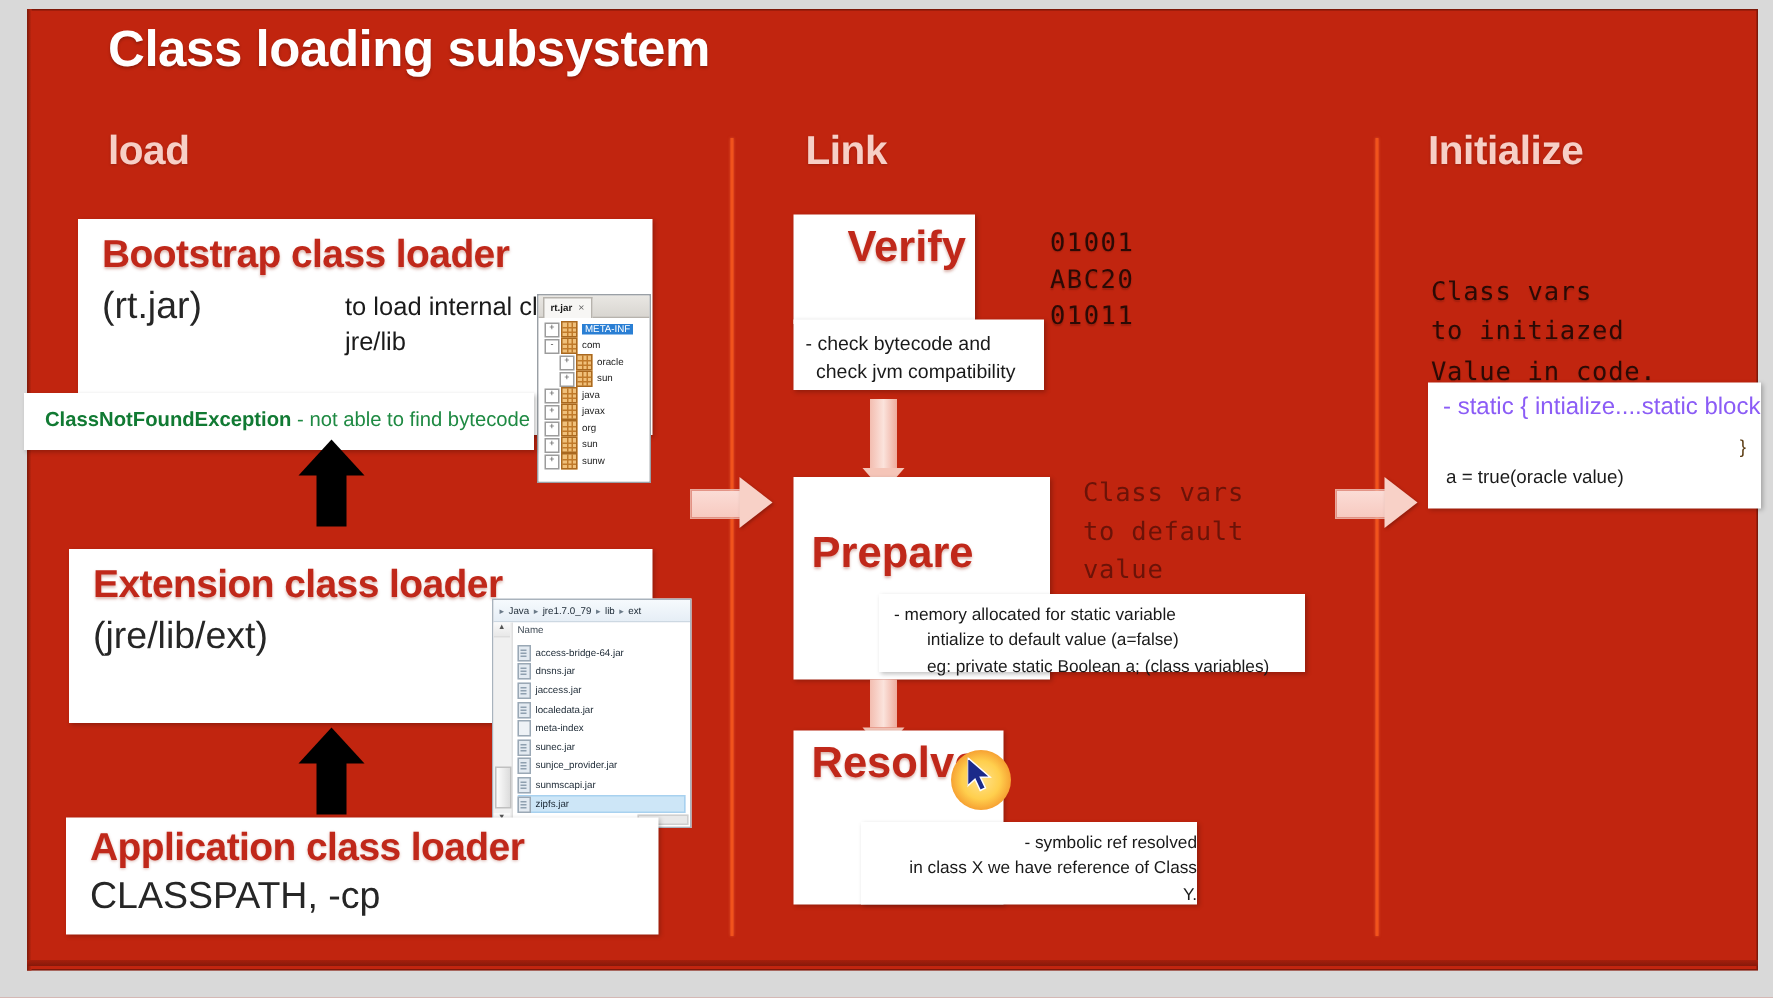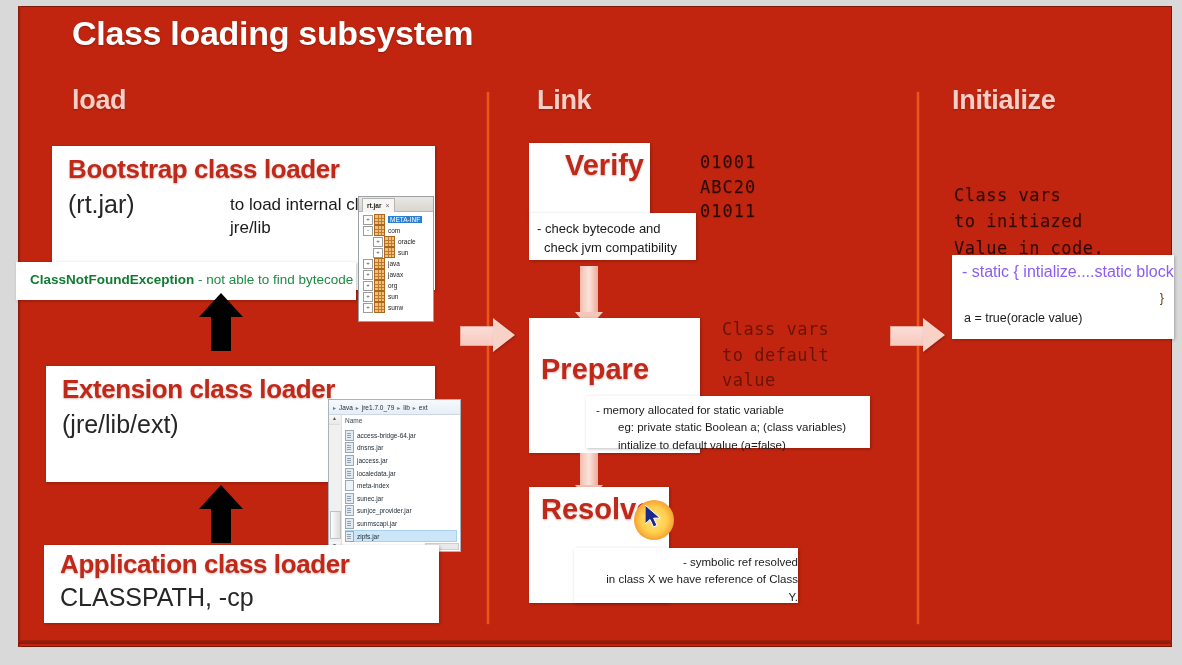--- a/index.html
+++ b/index.html
@@ -494,22 +494,22 @@
 
   <div class="card" id="card-prepare">
     <div id="prepare-title">Prepare</div>
   </div>
   <div id="prepare-vars" style="white-space:pre">Class vars
 to default
 value</div>
   <div class="card" id="card-prepare-note">
     <div id="prepare-note-txt">
       <div>- memory allocated for static variable</div>
+      <span class="ind">intialize to default value (a=false)</span>
       <span class="ind">eg: private static Boolean a; (class variables)</span>
-      <span class="ind">intialize to default value (a=false)</span>
     </div>
   </div>
 
   <div class="down-arrow" id="darrow2">
     <div class="shaft"></div>
     <div class="head"></div>
   </div>
 
   <div class="card" id="card-resolve">
     <div id="resolve-title">Resolve</div>

